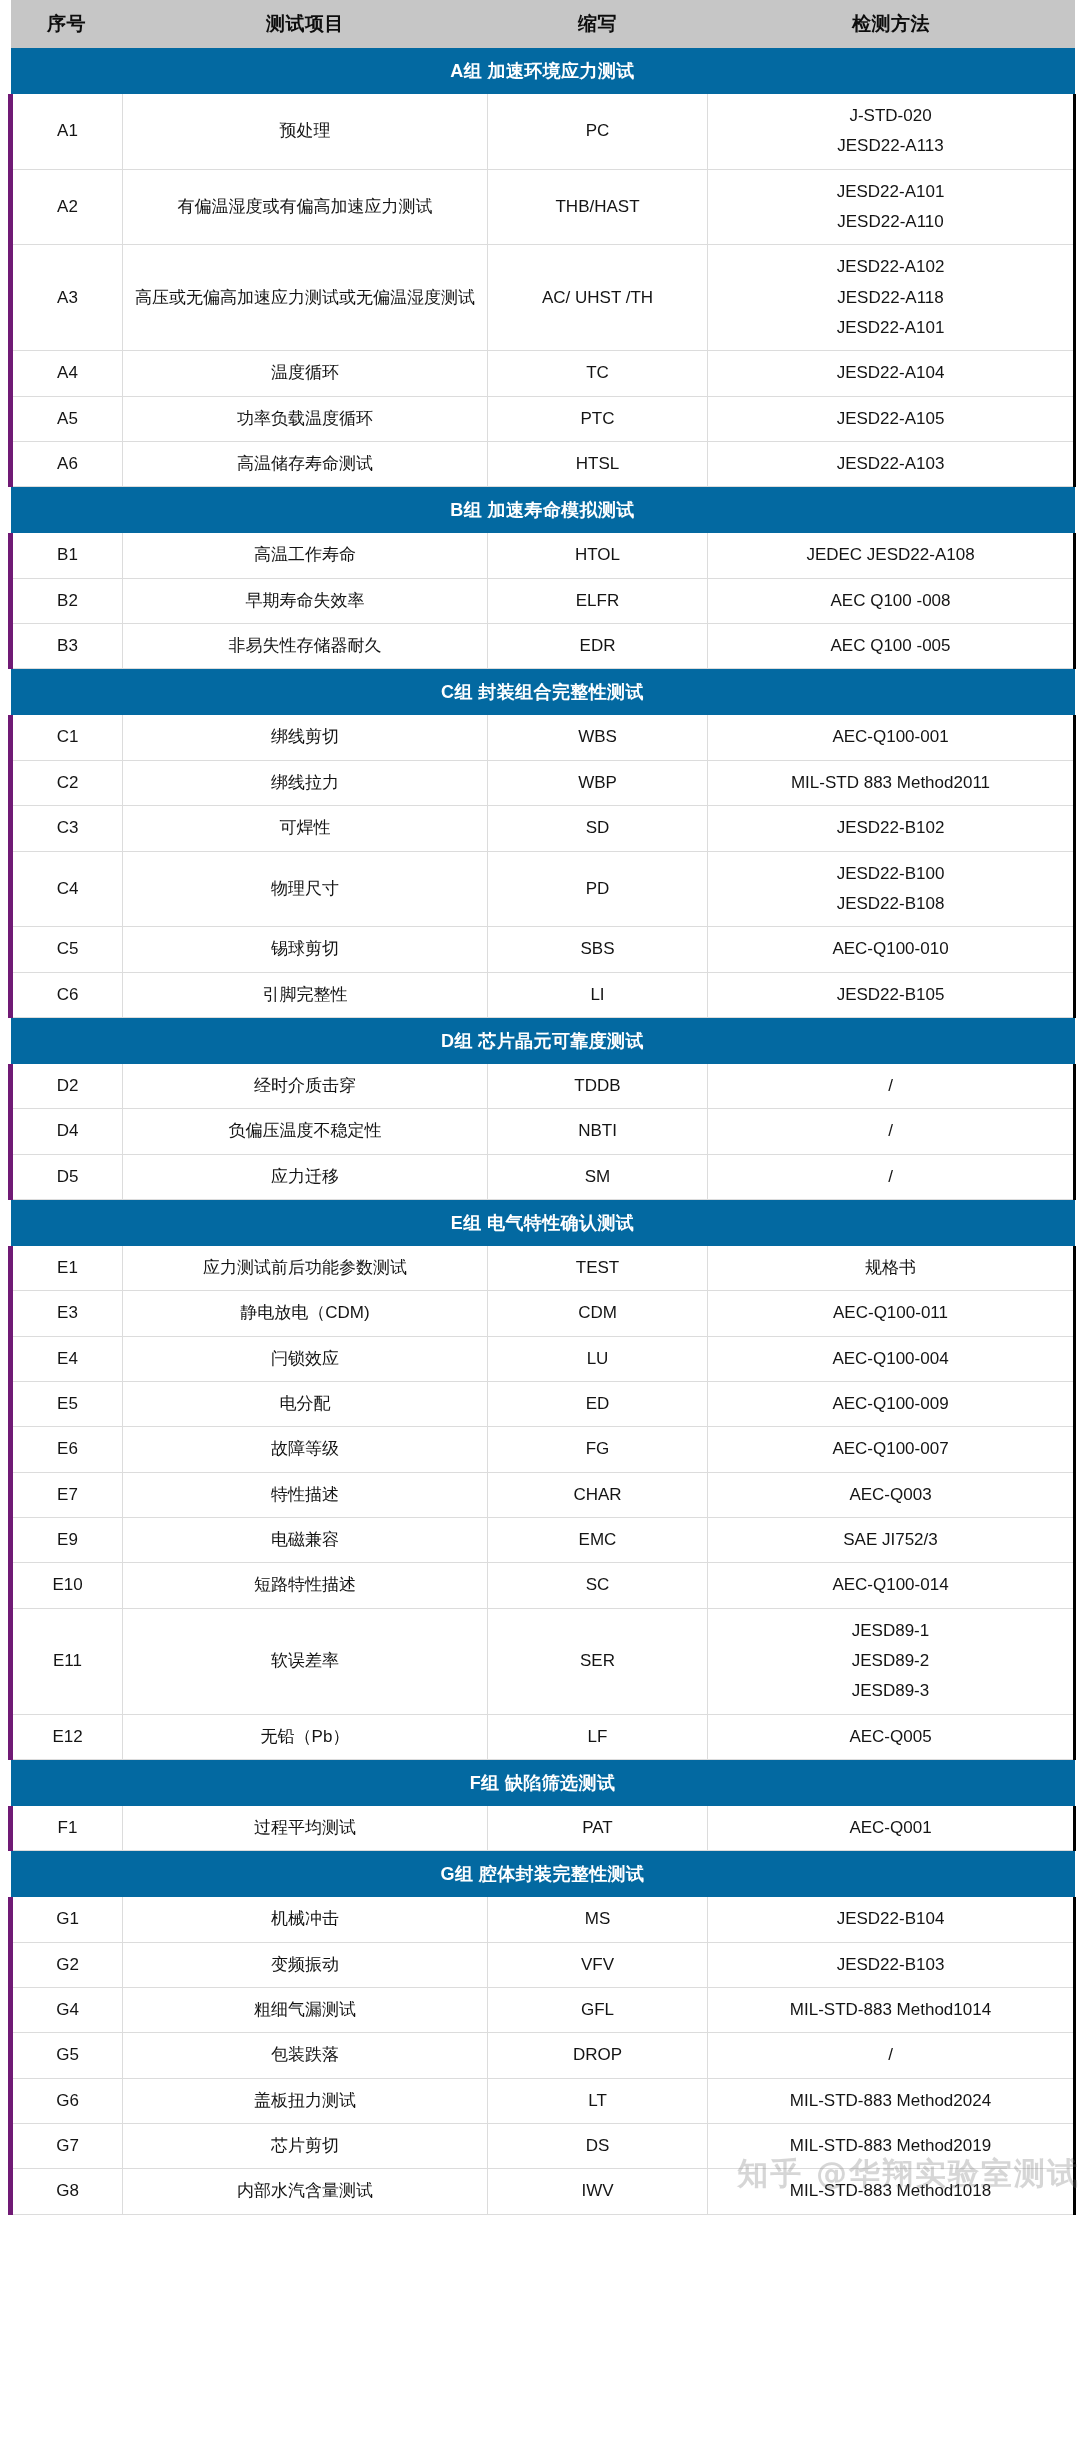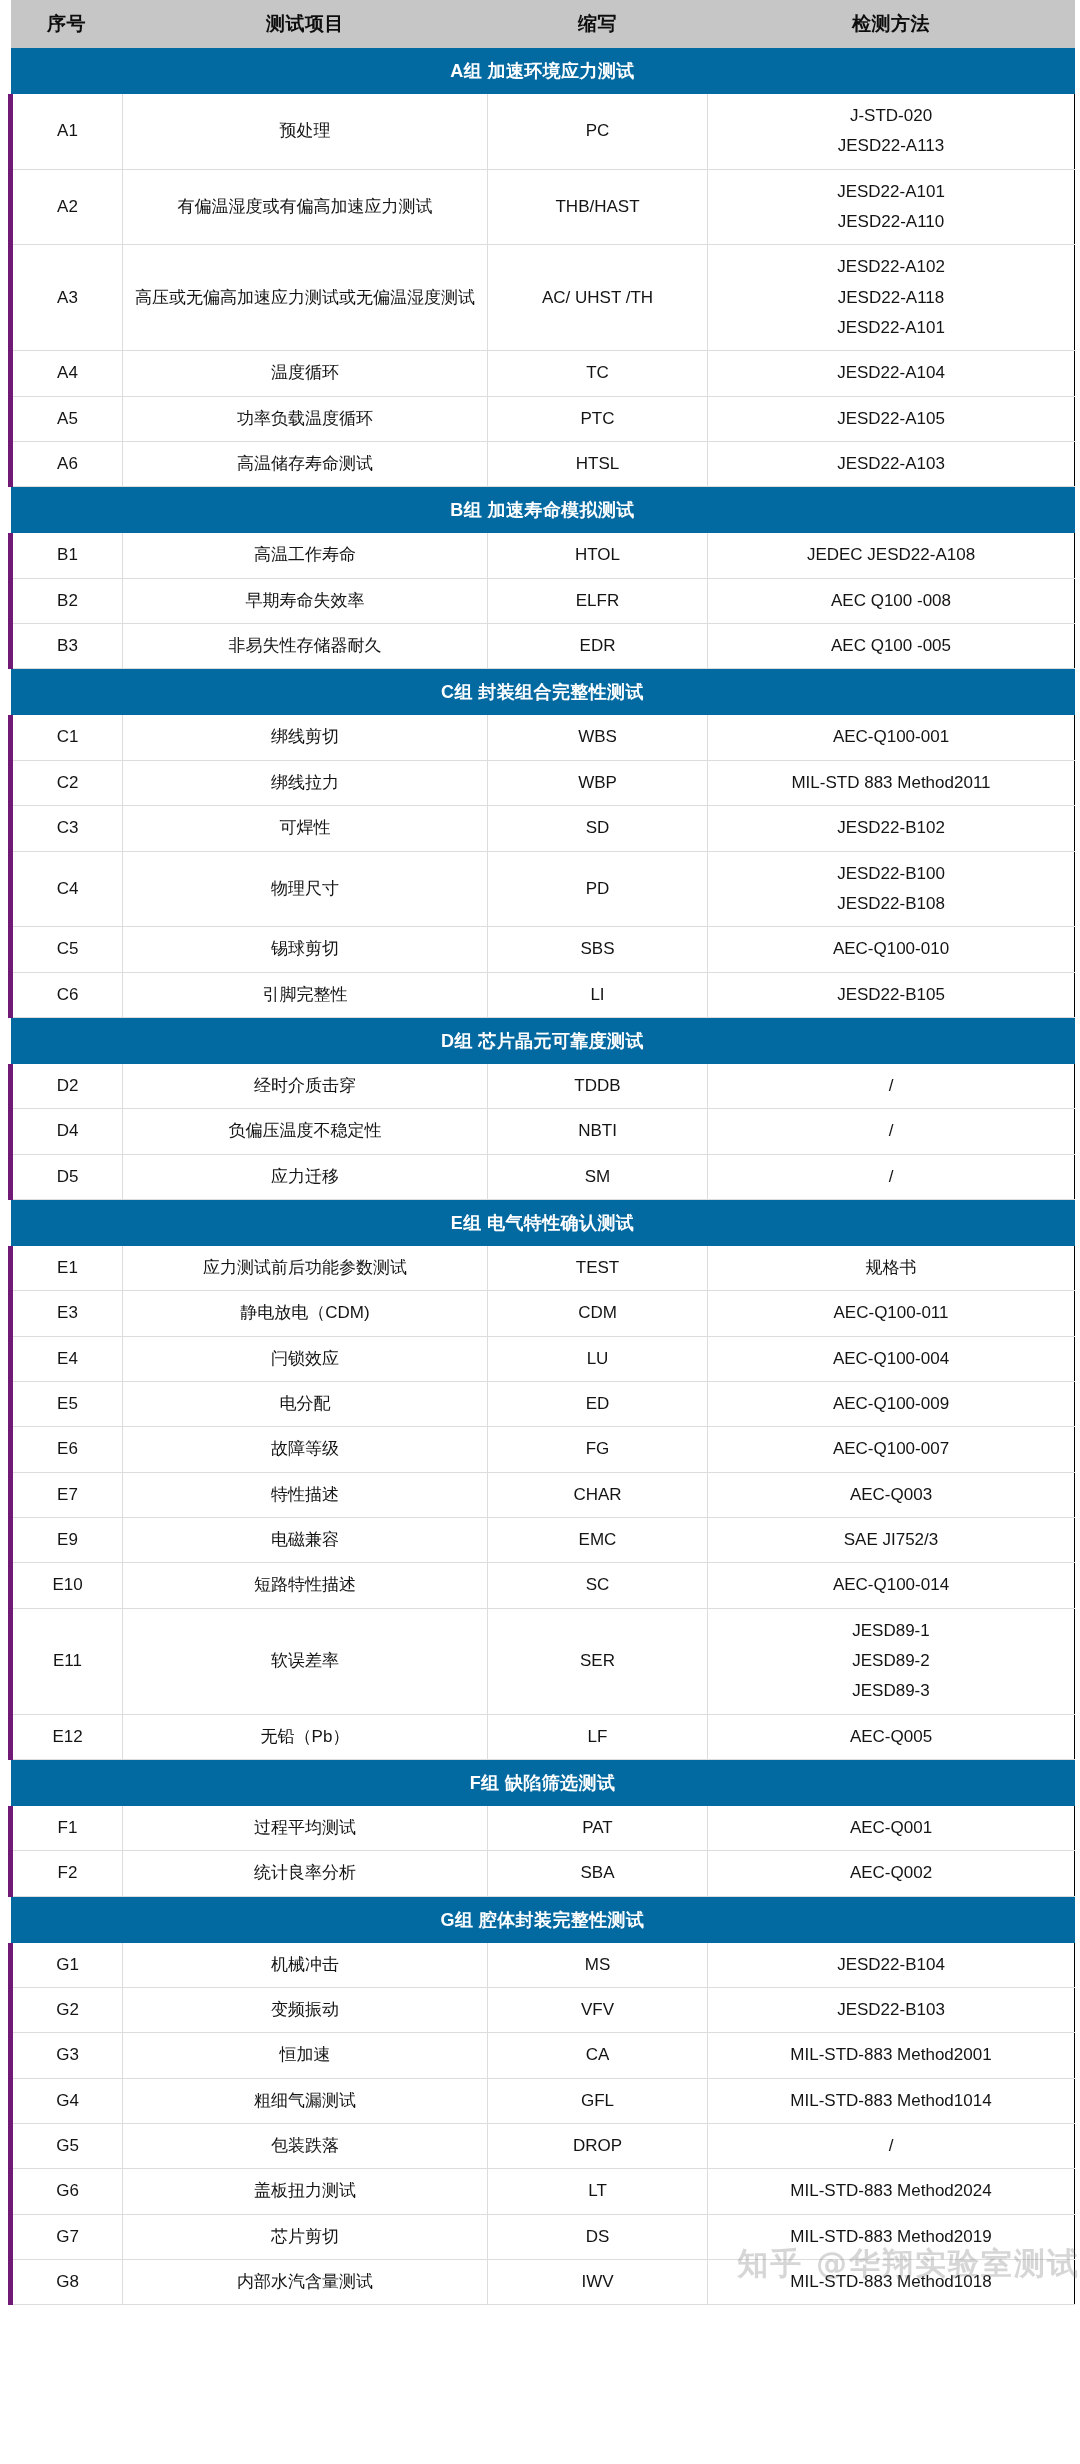--- a/index.html
+++ b/index.html
@@ -73,21 +73,21 @@
     font-size: 17px;
     line-height: 1.55;
     color: #141414;
     background: #ffffff;
     word-break: break-word;
   }
   tbody tr.data-row td.cell:first-child {
     border-left: 5px solid #701a75;
   }
   tbody tr.data-row td.cell:last-child {
-    border-right: 1px solid #000000;
+    border-right: 3px solid #000000;
   }
   tbody td.cell .ml {
     display: block;
   }
   tbody td.cell .ml + .ml {
     margin-top: 4px;
   }
 
   
   tr.group-row + tr.data-row td.cell {
@@ -379,56 +379,40 @@
           <td colspan="4">F组 缺陷筛选测试</td>
         </tr>
         <tr class="data-row">
           <td class="cell">F1</td>
           <td class="cell">过程平均测试</td>
           <td class="cell">PAT</td>
           <td class="cell">
             <span class="ml">AEC-Q001</span>
           </td>
         </tr>
-        <tr class="data-row">
-          <td class="cell">F2</td>
-          <td class="cell">统计良率分析</td>
-          <td class="cell">SBA</td>
-          <td class="cell">
-            <span class="ml">AEC-Q002</span>
-          </td>
-        </tr>
         <tr class="group-row">
           <td colspan="4">G组 腔体封装完整性测试</td>
         </tr>
         <tr class="data-row">
           <td class="cell">G1</td>
           <td class="cell">机械冲击</td>
           <td class="cell">MS</td>
           <td class="cell">
             <span class="ml">JESD22-B104</span>
           </td>
         </tr>
         <tr class="data-row">
           <td class="cell">G2</td>
           <td class="cell">变频振动</td>
           <td class="cell">VFV</td>
           <td class="cell">
             <span class="ml">JESD22-B103</span>
           </td>
         </tr>
         <tr class="data-row">
-          <td class="cell">G3</td>
-          <td class="cell">恒加速</td>
-          <td class="cell">CA</td>
-          <td class="cell">
-            <span class="ml">MIL-STD-883 Method2001</span>
-          </td>
-        </tr>
-        <tr class="data-row">
           <td class="cell">G4</td>
           <td class="cell">粗细气漏测试</td>
           <td class="cell">GFL</td>
           <td class="cell">
             <span class="ml">MIL-STD-883 Method1014</span>
           </td>
         </tr>
         <tr class="data-row">
           <td class="cell">G5</td>
           <td class="cell">包装跌落</td>

